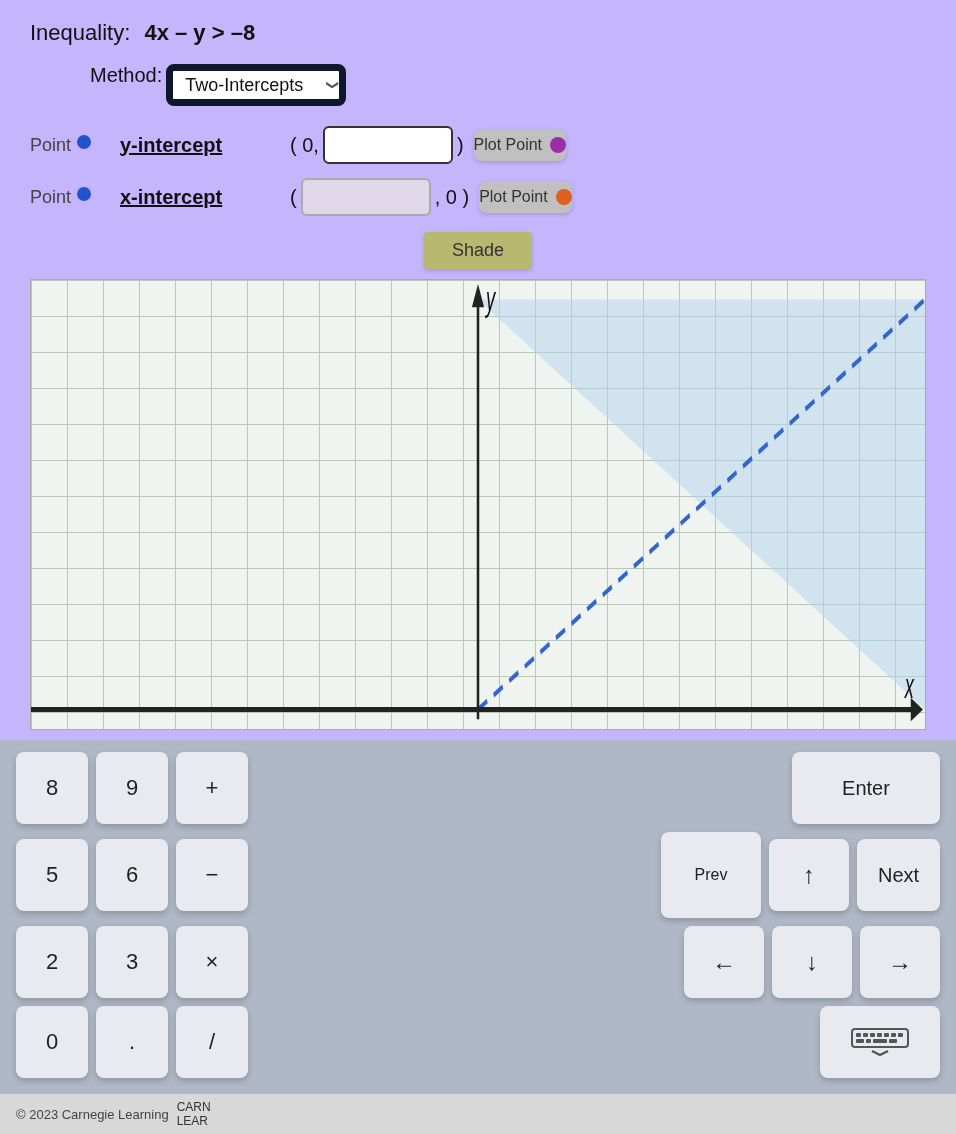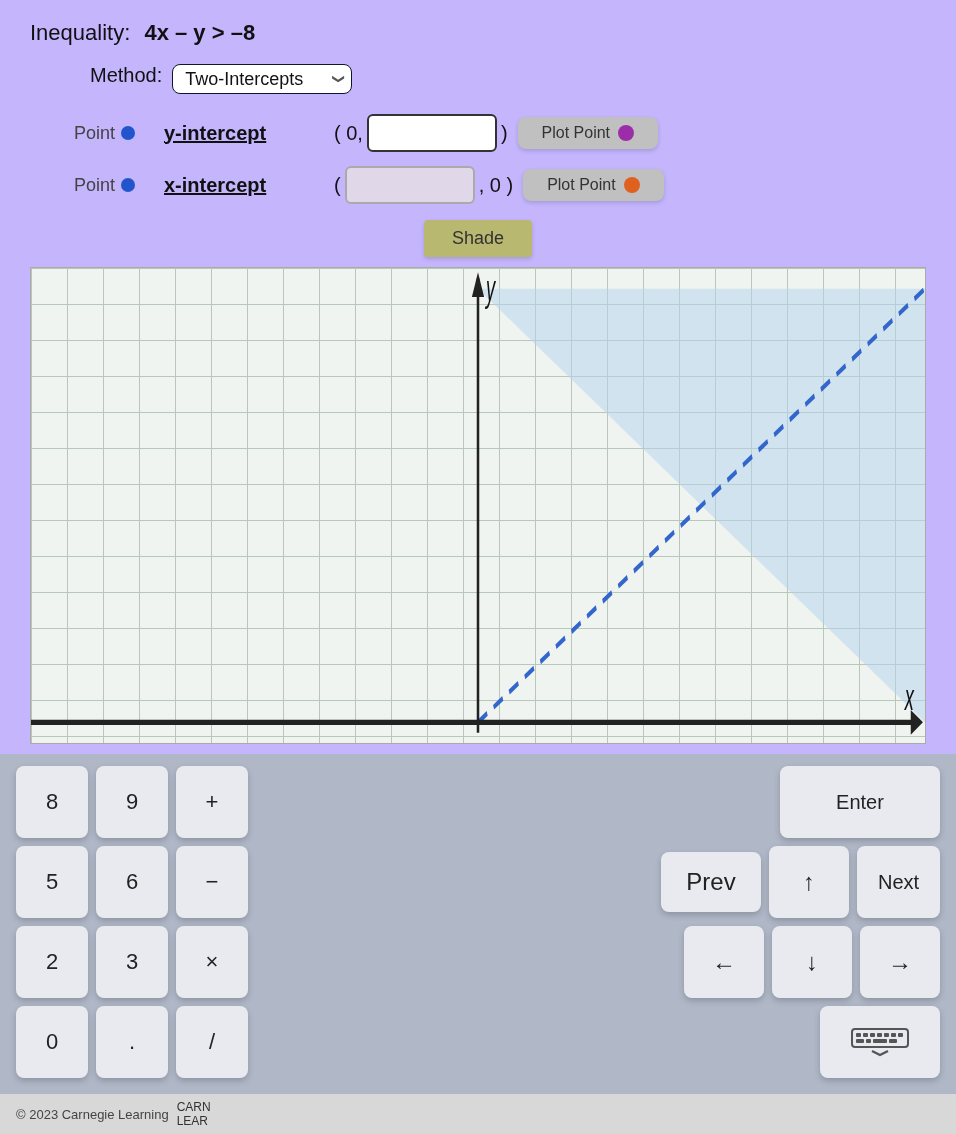--- a/index.html
+++ b/index.html
@@ -31,22 +31,22 @@
     }
 
     .method-row {
       display: flex;
       font-size: 20px;
       margin-bottom: 20px;
       padding-left: 60px;
       color: #111;
     }
     .method-select {
-      margin-left: 10px;
-      border: 1px solid #0f172a;
+      margin-left: 4px;
+      border: 7px solid #0f172a;
       border-radius: 8px;
       padding: 4px 24px 4px 12px;
       font-size: 18px;
       background: white;
       appearance: none;
       cursor: pointer;
       min-width: 180px;
       color: #111;
     }
     .method-select-wrap {
@@ -75,26 +75,25 @@
     .intercept-row {
       display: flex;
       align-items: center;
       gap: 10px;
       font-size: 20px;
       color: #111;
     }
 
     .point-label {
       display: flex;
-      align-items: center;
+      align-items: flex-start;
       gap: 6px;
       min-width: 80px;
       font-size: 18px;
       color: #444;
-      margin-left: 44px;
     }
     .point-dot {
       width: 14px;
       height: 14px;
       border-radius: 50%;
       background: #2255cc;
       display: inline-block;
     }
 
     .intercept-label {
@@ -124,21 +123,21 @@
     }
     .intercept-input.active {
       border-color: #333;
       background: #fff;
     }
 
     .plot-btn {
       background: #c0c0c0;
       border: none;
       border-radius: 8px;
-      padding: 7px 24px;
+      padding: 7px 0;
       font-size: 16px;
       cursor: pointer;
       display: flex;
       align-items: center;
       gap: 8px;
       color: #333;
       font-weight: 500;
       box-shadow: 0 2px 4px rgba(0,0,0,0.15);
     }
     .plot-btn .plot-dot {
@@ -216,28 +215,28 @@
 
     .key-num {
       width: 72px;
       height: 72px;
     }
     .key-op {
       width: 72px;
       height: 72px;
     }
     .key-enter {
-      width: 160px;
+      width: 148px;
       height: 72px;
       font-size: 20px;
     }
     .key-prev {
       width: 100px;
-      height: 60px;
-      font-size: 24px;
+      height: 86px;
+      font-size: 16px;
     }
     .key-next {
       width: 83px;
       height: 72px;
       font-size: 20px;
     }
     .key-arrow {
       width: 80px;
       height: 72px;
       font-size: 24px;

